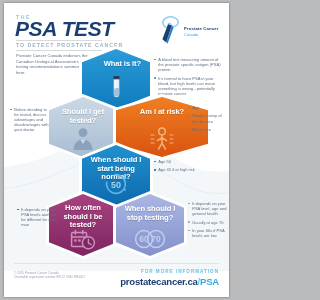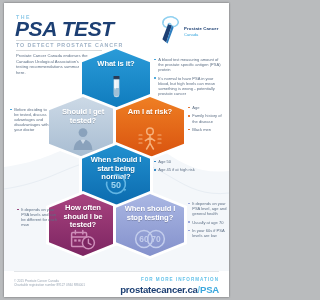--- a/index.html
+++ b/index.html
@@ -82,21 +82,21 @@
   .b-orange li:before{background:#e2661a;}
   .b-dblue li:before{background:#1878bd;}
   .b-purple li:before{background:#8d2f6e;}
   .b-peri li:before{background:#8e9dd6;}
   .bul.right{text-align:left;}
 
   
   .swoosh{position:absolute;left:0;top:0;width:100%;height:100%;}
 
   
-  .ftr{position:absolute;left:0;bottom:0;width:100%;height:26px;border-radius:16px;}
+  .ftr{position:absolute;left:0;bottom:0;width:100%;height:34px;border-radius:16px;}
   .ftr-rule{position:absolute;left:10px;top:0;width:205px;height:1px;background:#e2e5e8;}
   .copy{
     position:absolute;left:10px;top:8px;width:110px;
     font-size:3.1px;line-height:4.3px;color:#9aa6b4;
   }
   .fmi{
     position:absolute;right:10px;top:6px;
     font-size:4.6px;letter-spacing:1px;font-weight:bold;color:#66c3ea;
     text-align:right;
   }
@@ -138,21 +138,21 @@
   <div class="stage">
 
     <svg class="swoosh" viewBox="0 0 225 232" preserveAspectRatio="none">
       <path d="M0 128 C60 120 70 96 112 96 C160 96 170 138 225 132 L225 232 L0 232 Z" fill="#f4f7fa"></path>
       <path d="M0 150 C55 142 66 120 112 120 C162 120 176 160 225 154" fill="none" stroke="#e7edf3" stroke-width="1"></path>
     </svg>
 
     <div class="hexwrap" style="left:78px;top:10px;width:68px;height:60px;">
       <div class="hexring"></div>
       <div class="hex" style="background:linear-gradient(180deg,#2a9bd8,#0f7bbd);"></div>
-      <div class="hexlabel" style="top:11px;padding:0 9px;">What is it?</div>
+      <div class="hexlabel" style="top:11px;padding:0 9px;text-align:right;">What is it?</div>
       <div class="hexicon" style="top:26px;">
         <svg width="13" height="26" viewBox="0 0 13 26">
           <rect x="3.5" y="1" width="6" height="3.4" rx=".6" fill="#2a3a55"></rect>
           <path d="M3.9 4.4 h5.2 v15 a2.6 2.6 0 0 1 -2.6 2.6 a2.6 2.6 0 0 1 -2.6 -2.6 Z" fill="#eaf3f9" stroke="#b9cfdf" stroke-width=".5"></path>
           <path d="M3.9 13 h5.2 v6 a2.6 2.6 0 0 1 -2.6 2.6 a2.6 2.6 0 0 1 -2.6 -2.6 Z" fill="#9fc0d6"></path>
           <rect x="4.6" y="5.4" width="1" height="9" fill="#ffffff" opacity=".85"></rect>
         </svg>
       </div>
     </div>
     <div class="bul right b-blue" style="left:150px;top:18px;width:70px;">
@@ -173,21 +173,21 @@
           <path d="M9.4 13.8 L12 18 L14.6 13.8 L12 13.2 Z" fill="#ccd9e6"></path>
         </svg>
       </div>
     </div>
     <div class="bul b-blue" style="left:6px;top:68px;width:40px;">
       <ul>
         <li>Before deciding to be tested, discuss advantages and disadvantages with your doctor</li>
       </ul>
     </div>
 
-    <div class="hexwrap" style="left:112px;top:58px;width:68px;height:60px;">
+    <div class="hexwrap" style="left:112px;top:58px;width:68px;height:60px;padding-left:24px;">
       <div class="hexring"></div>
       <div class="hex" style="background:linear-gradient(180deg,#ef7f23,#d9530f);"></div>
       <div class="hexlabel" style="top:11px;padding:0 10px;">Am I at risk?</div>
       <div class="hexicon" style="top:29px;">
         <svg width="26" height="24" viewBox="0 0 26 24">
           <circle cx="13" cy="5.4" r="3.3" fill="none" stroke="#f6b07a" stroke-width="1.5"></circle>
           <path d="M13 9.2 v8 M13 11.6 L8.4 14.6 M13 11.6 L17.6 14.6 M13 17.2 L9.6 23 M13 17.2 L16.4 23" fill="none" stroke="#f6b07a" stroke-width="1.5" stroke-linecap="round"></path>
           <path d="M2 9 h3 M2 13 h3 M2 17 h3 M21 9 h3 M21 13 h3 M21 17 h3" stroke="#f6b07a" stroke-width="1.2" stroke-linecap="round"></path>
         </svg>
       </div>

